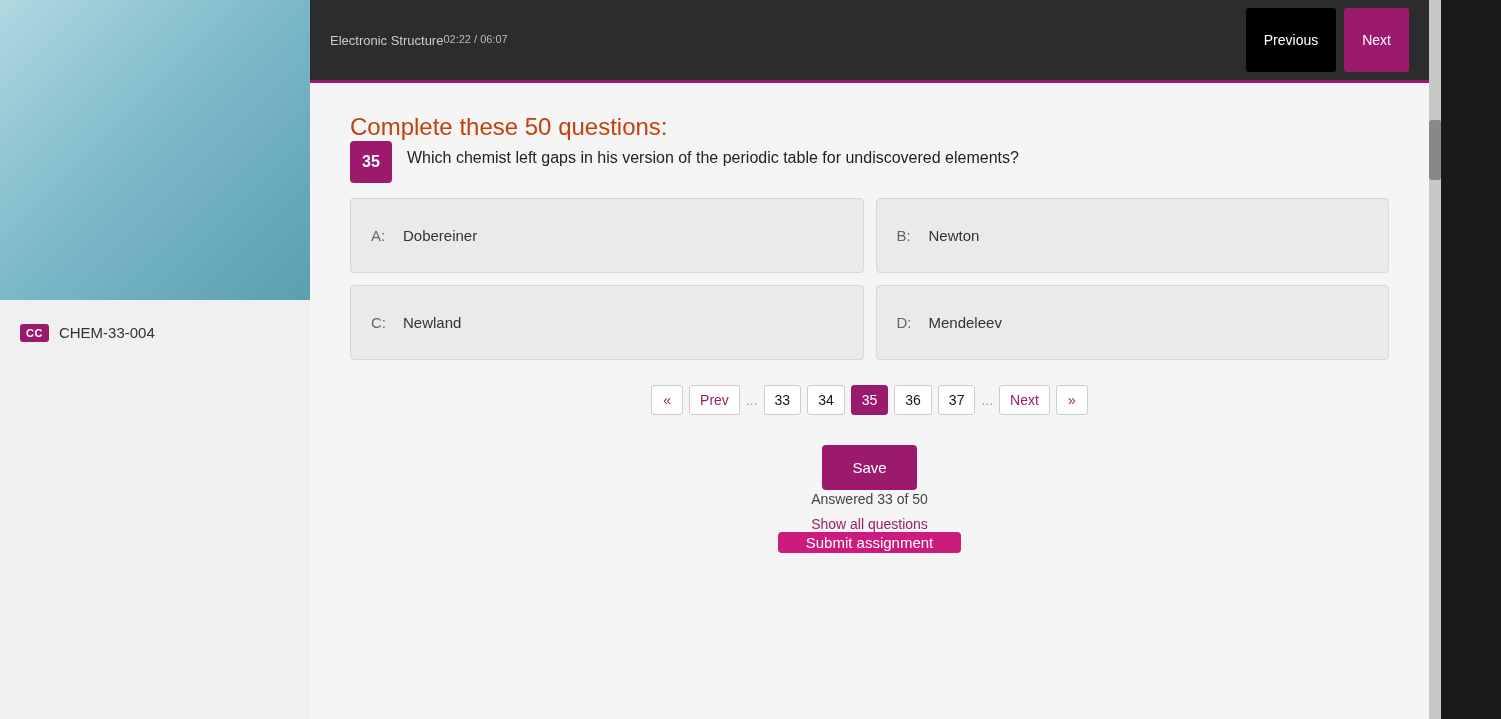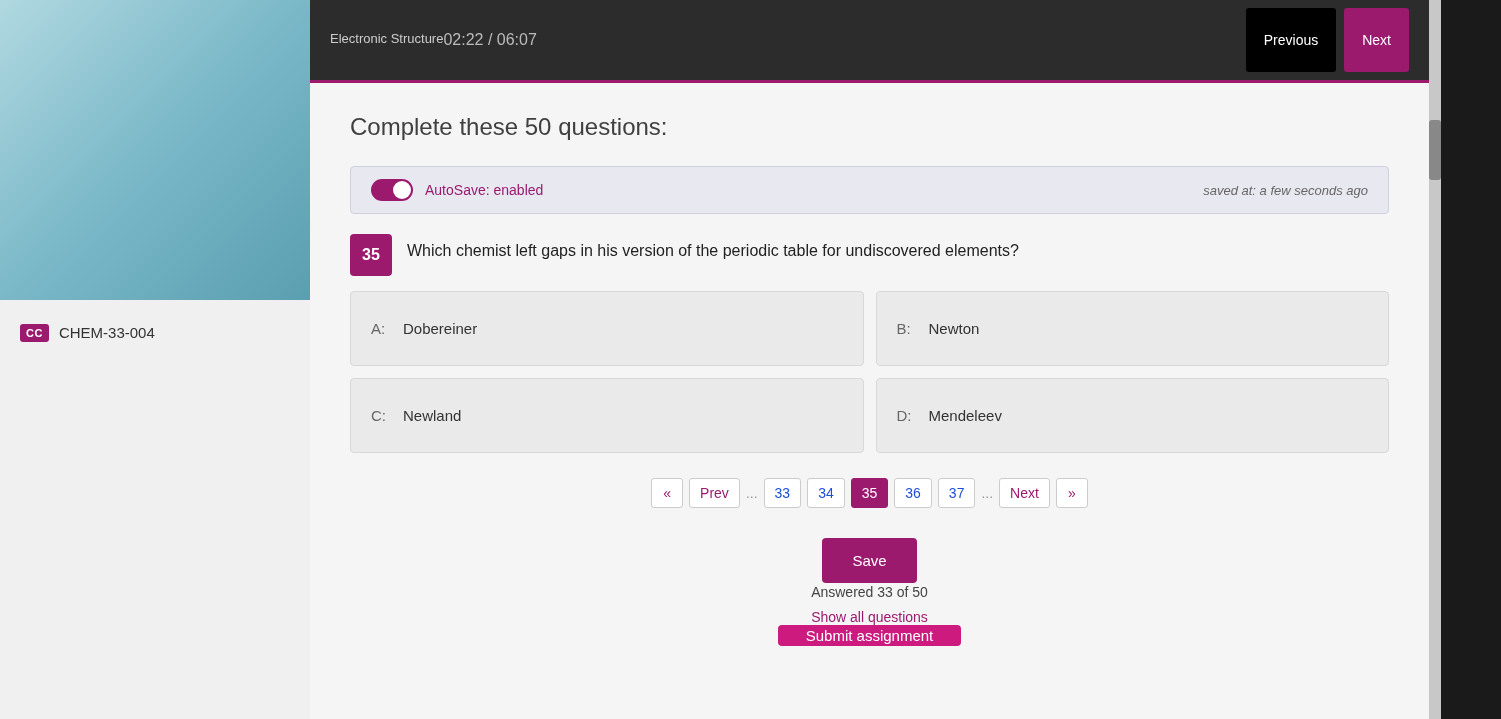--- a/index.html
+++ b/index.html
@@ -77,21 +77,21 @@
       flex-direction: row;
     }
 
     .video-title {
       color: #ccc;
       font-size: 13px;
     }
 
     .video-time {
       color: #bbb;
-      font-size: 16px;
+      font-size: 11px;
       text-align: center;
     }
 
     .video-buttons {
       display: flex;
       gap: 8px;
     }
 
     .btn-prev {
       background: #000000;
@@ -114,24 +114,23 @@
     }
 
     
     .questions-container {
       padding: 30px 40px;
       flex: 1;
       background: #f5f5f5;
     }
 
     .questions-heading {
-      color: #404040;
+      color: #c2410c;
       font-size: 24px;
       font-weight: 400;
-      margin-bottom: 25px;
     }
 
     
     .autosave-bar {
       background: #e8e8f0;
       border: 1px solid #d0d0e0;
       border-radius: 4px;
       padding: 12px 20px;
       display: flex;
       align-items: center;
@@ -250,21 +249,21 @@
       display: flex;
       align-items: center;
       justify-content: center;
       gap: 6px;
       margin: 25px 0 20px 0;
     }
 
     .page-btn {
       border: 1px solid #ccc;
       background: white;
-      color: #1d4ed8;
+      color: #0f172a;
       padding: 6px 10px;
       font-size: 14px;
       cursor: pointer;
       border-radius: 3px;
       min-width: 32px;
       text-align: center;
     }
 
     .page-btn.active {
       background: #9c1a6e;
@@ -375,32 +374,20 @@
     </div>
     <div class="video-buttons">
       <button class="btn-prev">Previous</button>
       <button class="btn-next">Next</button>
     </div>
   </div>
 
   <div class="questions-container">
     <h2 class="questions-heading">Complete these 50 questions:</h2>
 
-    <div class="autosave-bar">
-      <div class="autosave-left">
-        <div class="toggle-switch">
-          <div class="toggle-knob"></div>
-        </div>
-        <span class="autosave-label">
-          <span>AutoSave:</span>
-          <span>enabled</span>
-        </span>
-      </div>
-      <span class="autosave-timestamp">saved at: a few seconds ago</span>
-    </div>
 
     <div class="question-block">
       <div class="question-header">
         <div class="question-number-badge">35</div>
         <p class="question-text">Which chemist left gaps in his version of the periodic table for undiscovered elements?</p>
       </div>
 
       <div class="options-grid">
         <div class="option-cell">
           <span class="option-label">A:</span>

